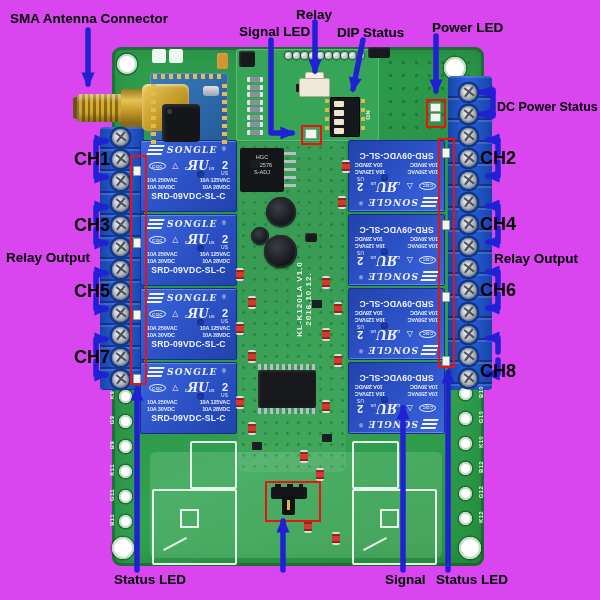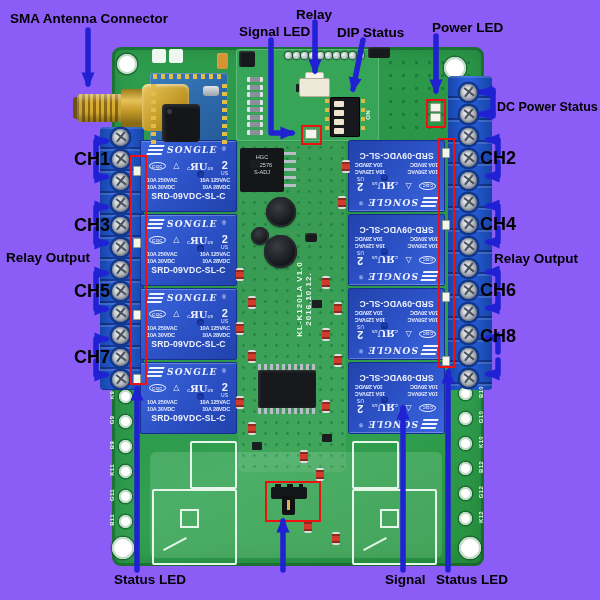--- a/index.html
+++ b/index.html
@@ -1,16 +1,16 @@
 <!DOCTYPE html>
 <html><head>
 <meta charset="utf-8">
 <style>
   html,body{margin:0;padding:0;background:#fff}
-  .stage{position:relative;width:600px;height:600px;background:#8b5cf6;overflow:hidden;
+  .stage{position:relative;width:600px;height:600px;background:#d946ef;overflow:hidden;
          font-family:"Liberation Sans",sans-serif}
   
   .lbl{position:absolute;font-weight:bold;color:#000;font-size:13.5px;line-height:1.1;
        white-space:nowrap;z-index:9}
   .lbl.ch{font-size:18px}
   
   .pcb{position:absolute;left:112px;top:47px;width:372px;height:519px;border-radius:9px;z-index:1;
        background:linear-gradient(155deg,#2f9e4e,#2a9447 40%,#31a050 70%,#27913f);
        box-shadow:inset 0 0 0 3px rgba(0,45,15,.30), inset 0 0 22px rgba(0,55,20,.25)}
   .subpanel{position:absolute;left:236px;top:49px;width:143px;height:92px;z-index:2;border-radius:3px;
@@ -42,21 +42,21 @@
   .relay.flip{transform:rotate(180deg)}
   .r-row1{display:flex;align-items:center;gap:4px;padding:4px 7px 0}
   .r-bars{width:15px;height:10px;transform:skewX(-18deg);
        background:repeating-linear-gradient(180deg,#f2f5ff 0 2px,transparent 2px 4.2px)}
   .r-brand{font-family:"DejaVu Serif",serif;font-style:italic;font-weight:bold;font-size:9px;letter-spacing:1.2px}
   .r-reg{font-size:6px;align-self:flex-start;margin-top:1px}
   .r-row2{display:flex;align-items:center;justify-content:space-between;padding:1px 8px 0}
   .r-cqc{font-size:6px;border:1px solid #dfe6ff;border-radius:50%;padding:0 2px;letter-spacing:.4px}
   .r-tri{font-size:8px;line-height:1}
   .r-ul{font-size:5.5px}
-  .r-ul b{font-size:10px;font-family:"DejaVu Serif",serif}
+  .r-ul b{font-size:12px;font-style:italic;font-family:"DejaVu Serif",serif}
   .r-num{text-align:right;line-height:1}
   .r-num b{font-size:11px}
   .r-num i{font-size:5px;font-style:normal;display:block;margin-top:-1px}
   .r-rate{display:flex;justify-content:space-between;padding:0 6px;font-size:5.6px;font-weight:bold;
        color:#e2e9ff;white-space:nowrap;letter-spacing:-.2px;margin-top:1px}
   .r-model{text-align:center;font-size:8.6px;font-weight:bold;letter-spacing:.2px;margin-top:1px}
   .r-dot{position:absolute;left:56px;top:30px;width:7px;height:7px;border-radius:50%;
        background:#1c3aa8;box-shadow:inset 0 1px 2px #0e2270}
   
   .sled{position:absolute;width:6px;height:8px;background:#f4f6ee;border:1px solid #97a08d;border-radius:1px;z-index:3}
@@ -212,21 +212,21 @@
   <div class="lbl" style="left:337px;top:26px">DIP Status</div>
   <div class="lbl" style="left:432px;top:21px">Power LED</div>
   <div class="lbl" style="left:497px;top:101px;font-size:12.5px">DC Power Status</div>
   <div class="lbl ch" style="left:74px;top:150px">CH1</div>
   <div class="lbl ch" style="left:74px;top:216px">CH3</div>
   <div class="lbl ch" style="left:74px;top:282px">CH5</div>
   <div class="lbl ch" style="left:74px;top:348px">CH7</div>
   <div class="lbl ch" style="left:480px;top:149px">CH2</div>
   <div class="lbl ch" style="left:480px;top:215px">CH4</div>
   <div class="lbl ch" style="left:480px;top:281px">CH6</div>
-  <div class="lbl ch" style="left:480px;top:327px">CH8</div>
+  <div class="lbl ch" style="left:480px;top:362px">CH8</div>
   <div class="lbl" style="left:6px;top:251px">Relay Output</div>
   <div class="lbl" style="left:494px;top:252px">Relay Output</div>
   <div class="lbl" style="left:114px;top:573px">Status LED</div>
   <div class="lbl" style="left:385px;top:573px">Signal</div>
   <div class="lbl" style="left:436px;top:573px">Status LED</div>
 
   <svg class="arrows" width="600" height="600">
     <defs>
       <marker id="ah" markerUnits="strokeWidth" markerWidth="2.8" markerHeight="2.4" refX="2.1" refY="1.2" orient="auto">
         <path d="M0,0 L2.8,1.2 L0,2.4 z" fill="#2121d4"></path>

